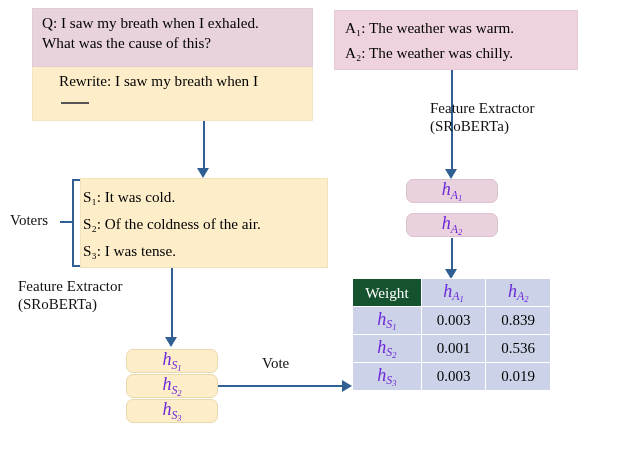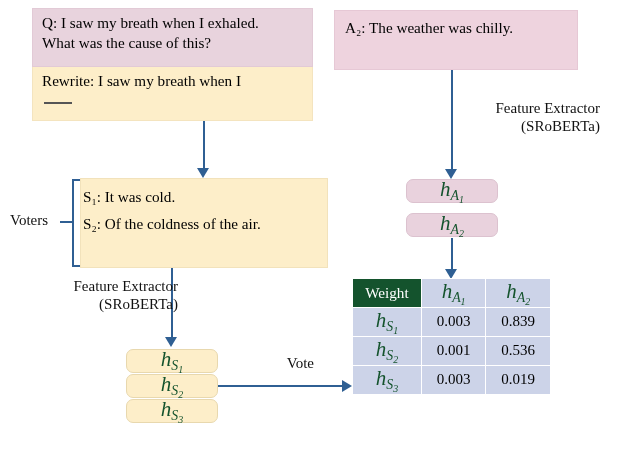--- a/index.html
+++ b/index.html
@@ -27,21 +27,21 @@
     font-size: 15.2px;
     line-height: 1.30;
     color: #000;
   }
   .rewritebox {
     left: 32px; top: 67px; width: 281px; height: 54px;
     background: #fdeec9;
     border: 1px solid #f4e4bf;
     border-top: none;
     box-sizing: border-box;
-    padding: 4px 8px 0 9px;
+    padding: 4px 8px 0 26px;
     font-size: 15.2px;
     line-height: 1.30;
     color: #000;
   }
   .blank-underline {
     display: inline-block;
     width: 28px;
     border-bottom: 2px solid #555;
     vertical-align: 2px;
     margin-left: 2px;
@@ -65,21 +65,21 @@
     font-size: 15.2px;
     line-height: 1.78;
     color: #000;
   }
 
   
   .lbl {
     font-size: 15px;
     color: #111;
     line-height: 1.18;
-    text-align: right;
+    text-align: left;
     white-space: nowrap;
   }
   .lbl-lm   { left: 10px;  top: 128px; width: 150px; }
   .lbl-fe-r { left: 430px; top: 100px; width: 170px; }
   .lbl-fe-l { left: 18px;  top: 278px; width: 160px; }
   .lbl-voters { left: 10px; top: 212px; width: 62px; font-size: 15px; text-align: left;}
   .lbl-vote { left: 262px; top: 355px; width: 52px; font-size: 15px; }
 
   
   .vline { background: #2f5f93; width: 2px; }
@@ -127,22 +127,22 @@
   }
   .pill-pink {
     background: #e9d2dd;
     border: 1px solid #dcc2cf;
   }
 
   
   .mth {
     font-family: "Liberation Serif", "DejaVu Serif", serif;
     font-style: italic;
-    font-size: 21px;
-    color: #14532d;
+    font-size: 18px;
+    color: #6d28d9;
     white-space: nowrap;
   }
   .mth sub {
     font-size: 0.66em;
     font-style: italic;
     vertical-align: -0.30em;
   }
   .mth sub sub {
     font-size: 0.72em;
     vertical-align: -0.28em;
@@ -192,34 +192,36 @@
   </div>
 
   <div class="abs rewritebox">
     <div>Rewrite: I saw my breath when I</div>
     <div>
       <span class="blank-underline"></span>
     </div>
   </div>
 
   <div class="abs abox">
+    <div>A₁: The weather was warm.</div>
     <div>A₂: The weather was chilly.</div>
   </div>
 
   <div class="abs vline" style="left:203px; top:121px; height:48px;"></div>
   <div class="abs arrowdown" style="left:197px; top:168px;"></div>
 
 
   <div class="abs bracket"></div>
   <div class="abs bracket-stem"></div>
   <div class="abs lbl lbl-voters">Voters</div>
 
   <div class="abs sbox">
     <div>S₁: It was cold.</div>
     <div>S₂: Of the coldness of the air.</div>
+    <div>S₃: I was tense.</div>
   </div>
 
   <div class="abs vline" style="left:171px; top:268px; height:70px;"></div>
   <div class="abs arrowdown" style="left:165px; top:337px;"></div>
 
   <div class="abs lbl lbl-fe-l">
     <div>Feature Extractor</div>
     <div>(SRoBERTa)</div>
   </div>
 

